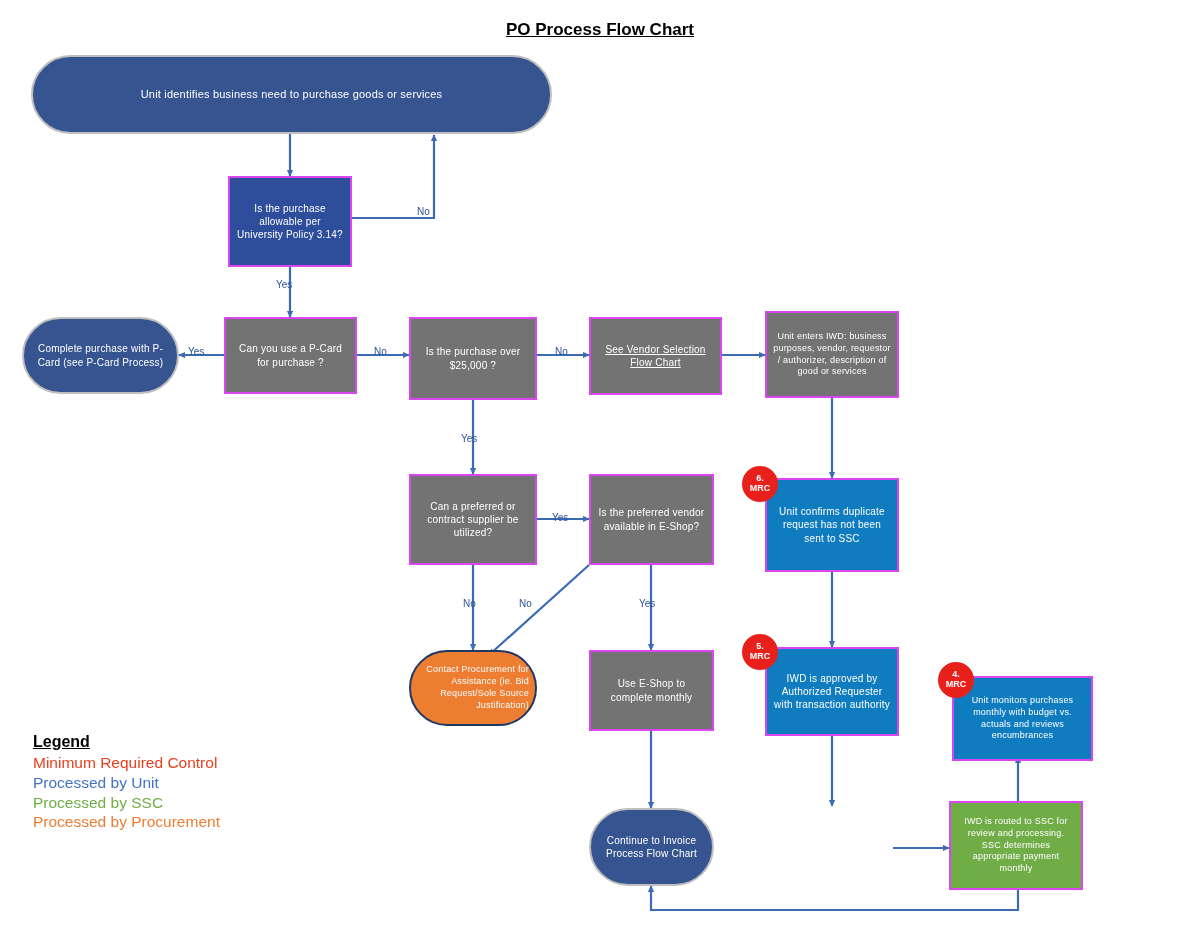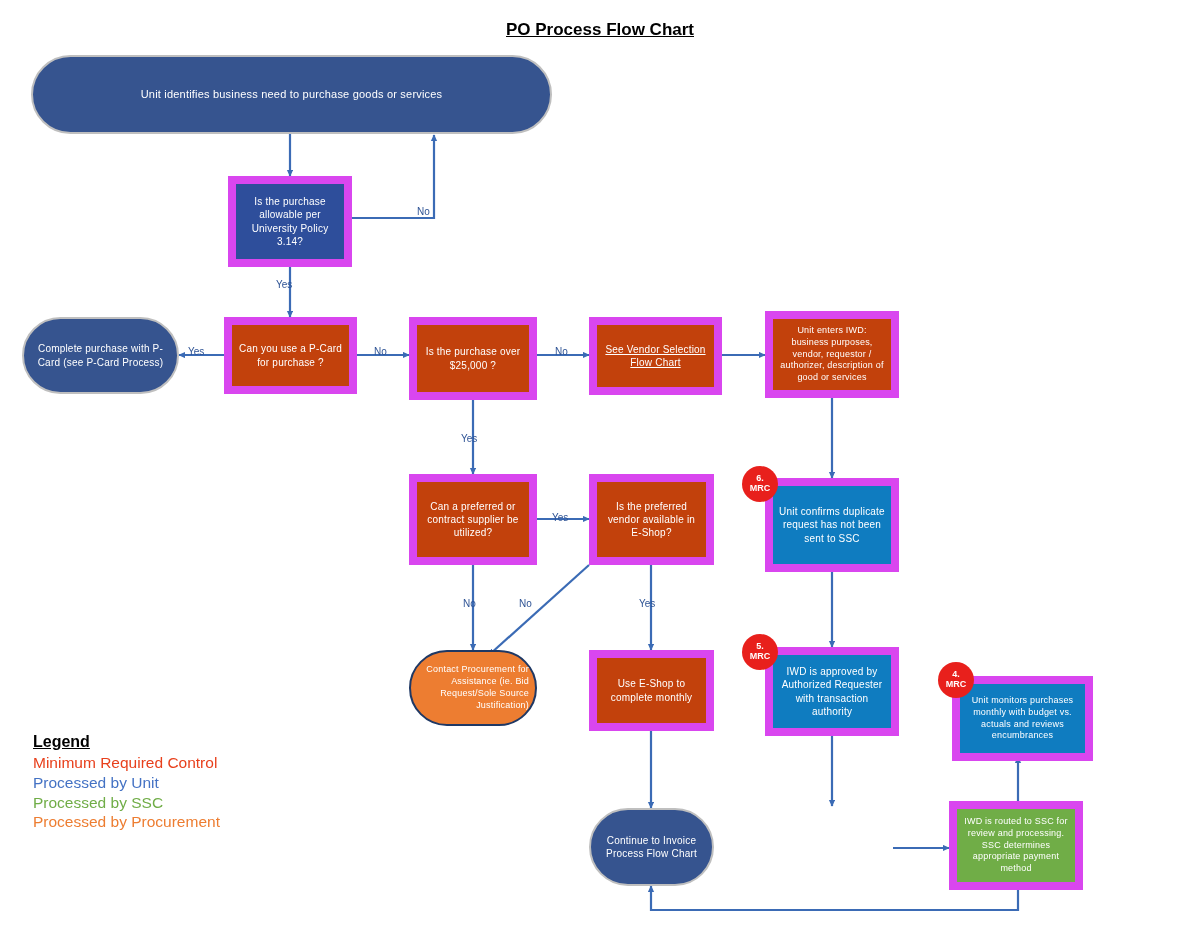--- a/index.html
+++ b/index.html
@@ -36,34 +36,34 @@
     letter-spacing: 0.2px;
     z-index: 3;
     padding: 2px 6px;
   }
   .node span {
     display: block;
     width: 100%;
   }
   
   .rect {
-    border: 8px solid #d946ef;
+    border: 2px solid #d946ef;
   }
   .stadium {
     border: 2px solid #bfbfbf;
     border-radius: 999px;
   }
   .stadium-orange {
     border: 2px solid #1f3864;
     border-radius: 999px;
   }
   
   .fill-darkblue { background: #2E4E9B; }
   .fill-midblue  { background: #36548F; }
-  .fill-blue     { background: #c2410c; }
+  .fill-blue     { background: #737373; }
   .fill-brightblue { background: #0F7CC0; }
   .fill-green    { background: #70AD47; }
   .fill-orange   { background: #ED7D31; text-align: right; }
 
   
   #title {
     position: absolute;
     left: 0;
     top: 20px;
     width: 1200px;
@@ -253,21 +253,21 @@
     <span>4.</span>
     <span>MRC</span>
   </div>
 
   <div class="node stadium fill-midblue fs10" style="left:589px; top:808px; width:125px; height:78px;">
     <span>Continue to Invoice Process Flow Chart</span>
   </div>
 
 
   <div class="node rect fill-green fs9" style="left:949px; top:801px; width:134px; height:89px;">
-    <span>IWD is routed to SSC for review and processing. SSC determines appropriate payment method</span>
+    <span>IWD is routed to SSC for review and processing. SSC determines appropriate payment monthly</span>
   </div>
 
   <div class="edge-label" style="left:417px; top:206px;">No</div>
   <div class="edge-label" style="left:276px; top:279px;">Yes</div>
   <div class="edge-label" style="left:188px; top:346px;">Yes</div>
   <div class="edge-label" style="left:374px; top:346px;">No</div>
   <div class="edge-label" style="left:555px; top:346px;">No</div>
   <div class="edge-label" style="left:461px; top:433px;">Yes</div>
   <div class="edge-label" style="left:552px; top:512px;">Yes</div>
   <div class="edge-label" style="left:463px; top:598px;">No</div>

